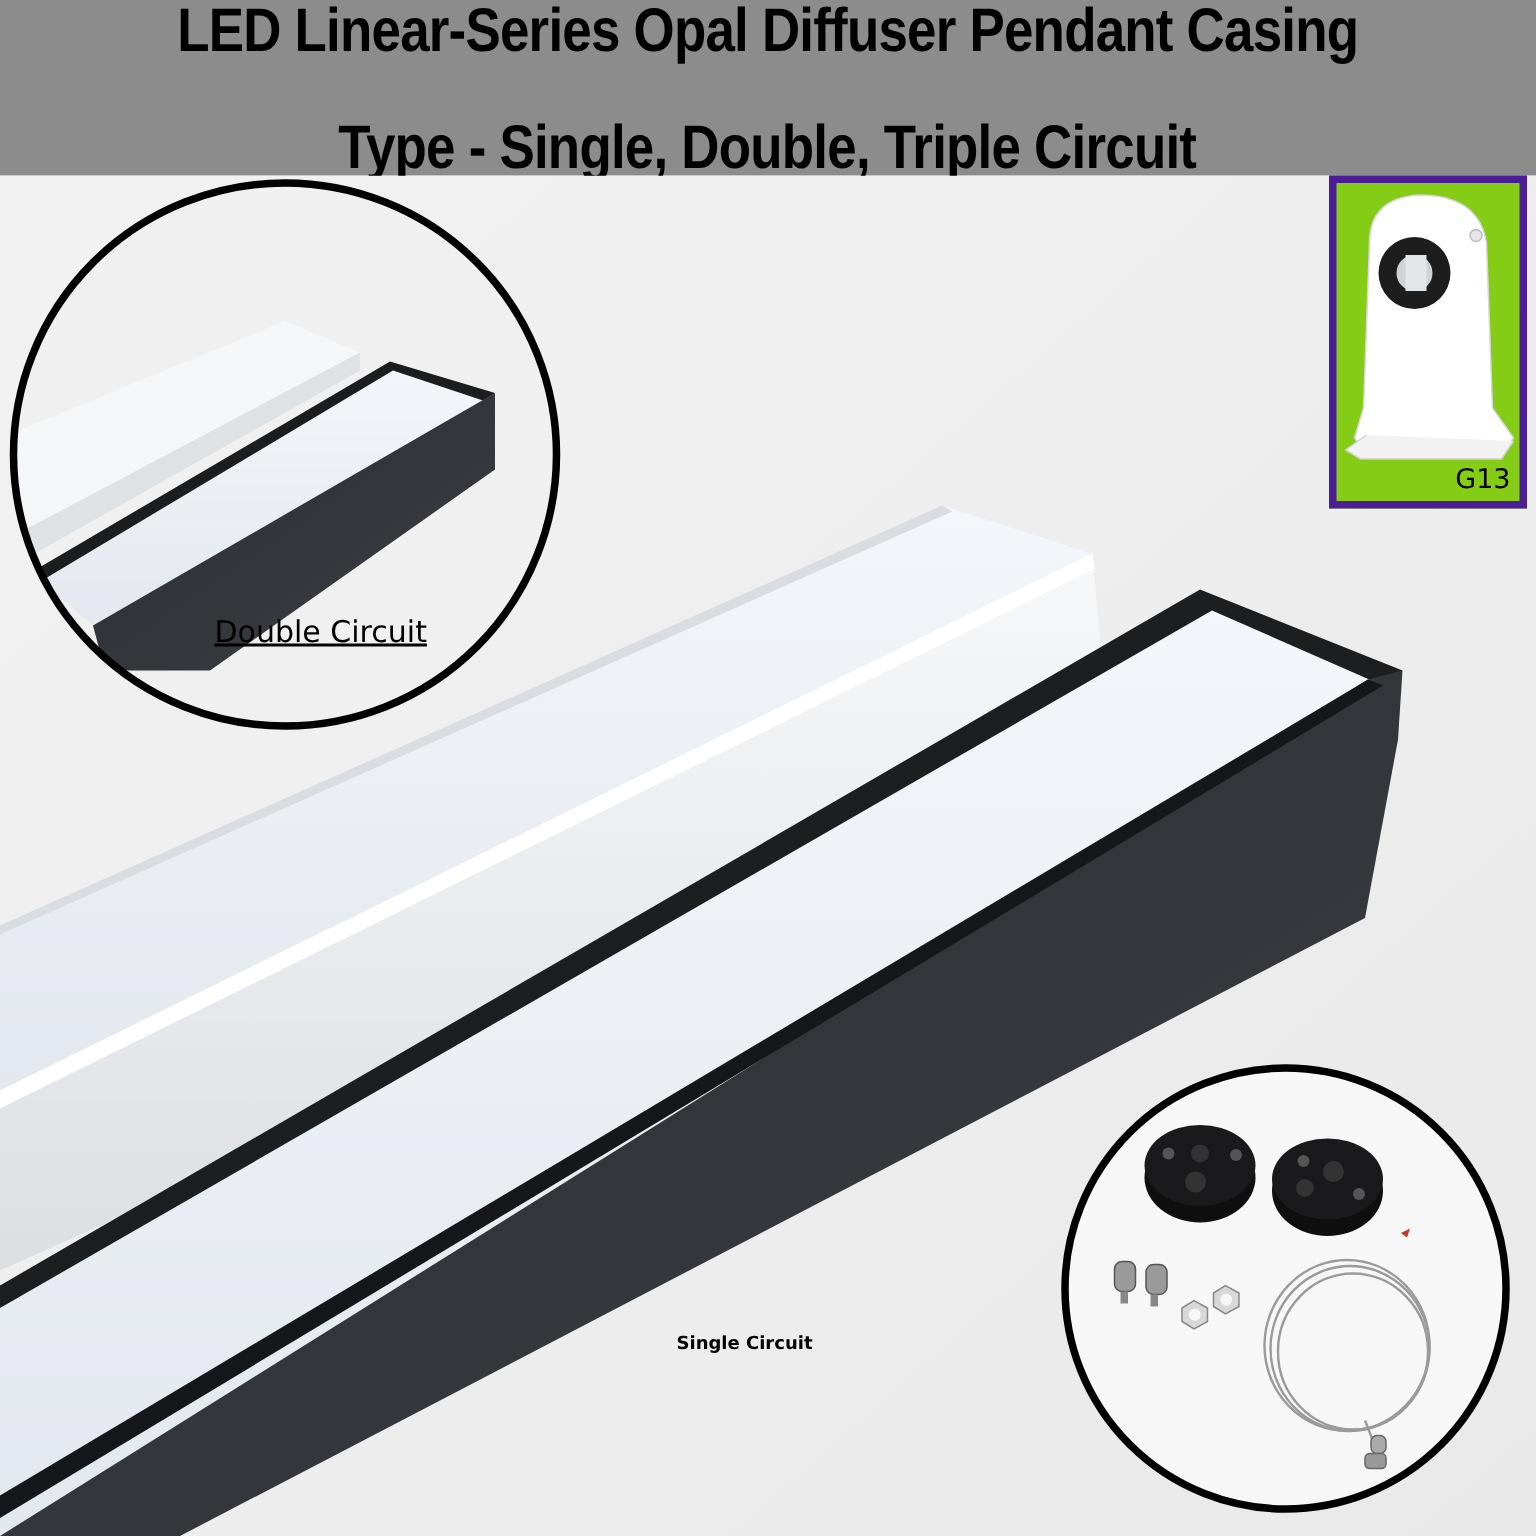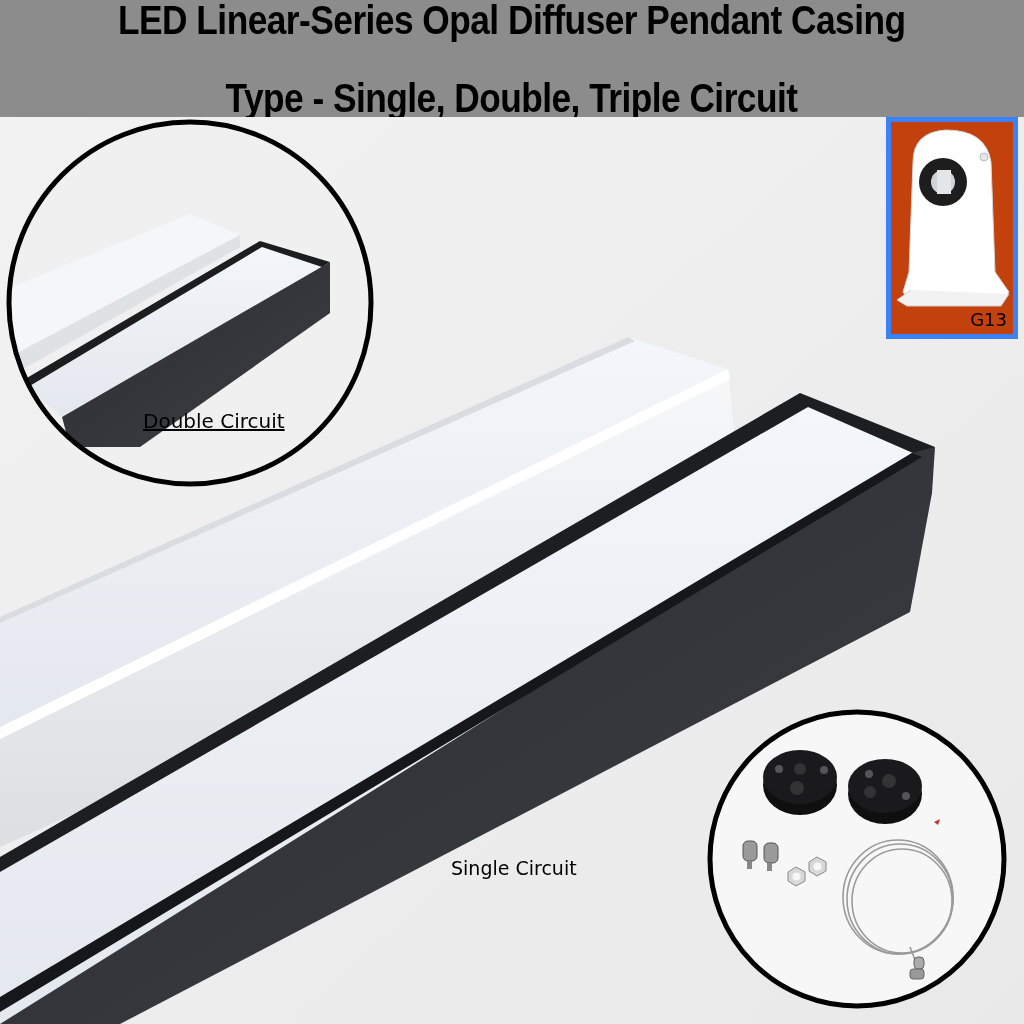--- a/index.html
+++ b/index.html
@@ -3,22 +3,22 @@
   <meta charset="utf-8">
   <style>
     html, body { margin: 0; padding: 0; }
     body { width: 1024px; height: 1024px; position: relative; overflow: hidden; background: #eeeeee; font-family: "DejaVu Sans", sans-serif; }
     .header { position: absolute; left: 0; top: 0; width: 1024px; height: 117px; background: #8c8c8c; display: flex; flex-direction: column; align-items: center; justify-content: center; gap: 28px; }
     .header .line { font-family: "Liberation Sans", sans-serif; font-weight: bold; font-size: 41px; color: #000; line-height: 50px; letter-spacing: -0.6px; transform: scaleX(0.86); white-space: nowrap; }
     .scene { position: absolute; left: 0; top: 117px; width: 1024px; height: 907px; }
     .scene svg { position: absolute; left: 0; top: 0; }
     .label { position: absolute; font-family: "DejaVu Sans", sans-serif; color: #000; white-space: nowrap; }
     .label-double { left: 143px; top: 292px; font-size: 20px; text-decoration: underline; }
-    .label-single { left: 451px; top: 740px; font-size: 19px; }
-    .inset-g13 { position: absolute; left: 886px; top: 0px; width: 132px; height: 222px; border: 5px solid #3b82f6; background: #c2410c; box-sizing: border-box; text-align: right; }
+    .label-single { left: 451px; top: 771px; font-size: 12px; font-weight: bold; }
+    .inset-g13 { position: absolute; left: 886px; top: 0px; width: 132px; height: 222px; border: 5px solid #4c1d95; background: #84cc16; box-sizing: border-box; text-align: right; }
     .inset-g13 .g13-label { position: absolute; right: 6px; bottom: 4px; font-size: 18px; font-family: "DejaVu Sans", sans-serif; color: #000; }
   </style>
 </head>
 <body>
 
 <div class="header">
   <div class="line">LED Linear-Series Opal Diffuser Pendant Casing</div>
   <div class="line">Type - Single, Double, Triple Circuit</div>
 </div>
 

